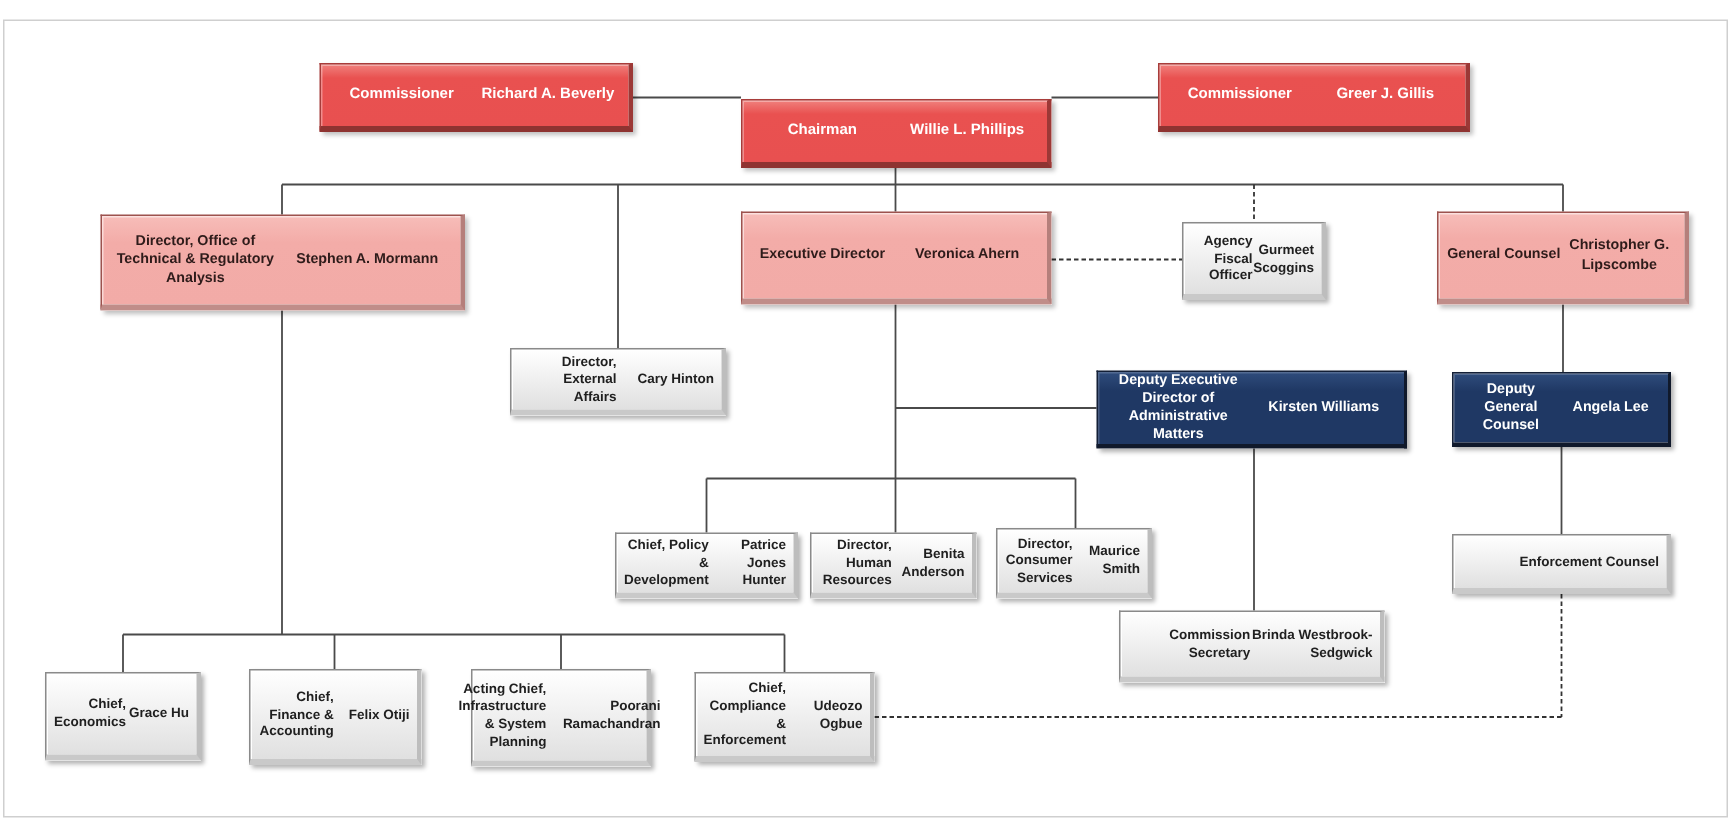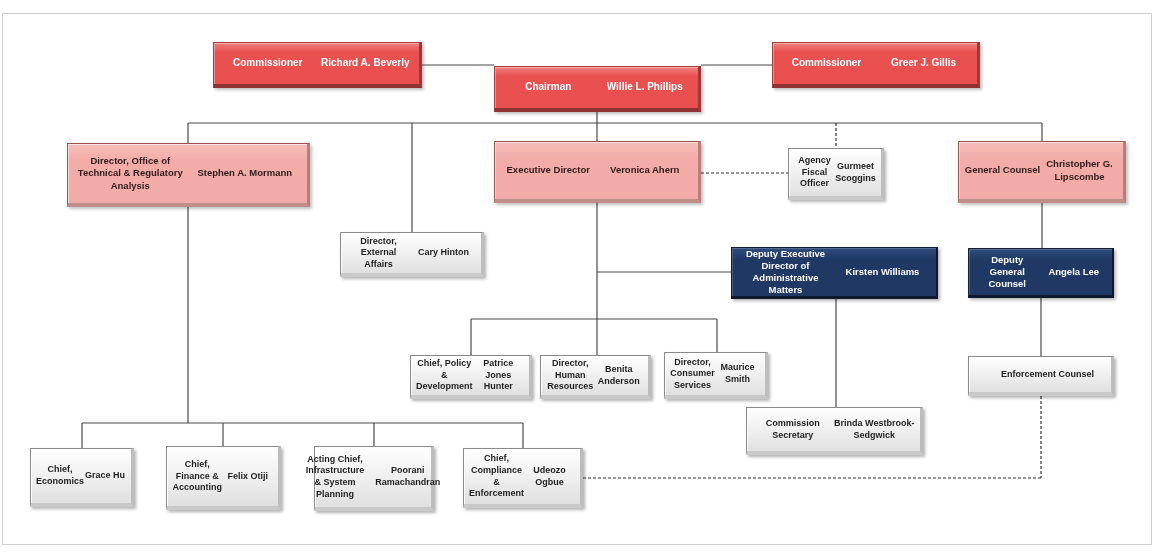--- a/index.html
+++ b/index.html
@@ -32,20 +32,21 @@
     font-size:9.5px;color:#ffffff;
     background:linear-gradient(180deg,#2f4c7c 0%,#1f3864 26%,#1f3864 100%);
     border:1px solid #131f36;border-bottom:3px solid #10192b;border-right:2px solid #10192b;
     box-shadow:inset 1px 1px 0 rgba(255,255,255,.18),2px 2px 3px rgba(0,0,0,.3);
   }
   .node.gray{
     font-size:9px;color:#1f1f1f;
     background:linear-gradient(180deg,#ffffff 0%,#f1f1f1 45%,#e0e0e0 100%);
     border:1px solid #8a8a8a;border-bottom:4px solid #c9c9c9;border-right:3px solid #bdbdbd;
     box-shadow:inset 1px 1px 0 #ffffff,2px 2px 3px rgba(0,0,0,.3);
+    text-align:right;
   }
 </style>
 </head>
 <body>
 
 <div id="canvas">
   <div id="frame"></div>
   <svg id="wires" viewBox="0 0 1156 553" xmlns="http://www.w3.org/2000/svg">
       <path d="M422 65 H494" fill="none" stroke="#4A4A4A" stroke-width="1.2"></path>
       <path d="M701 65 H772" fill="none" stroke="#4A4A4A" stroke-width="1.2"></path>

